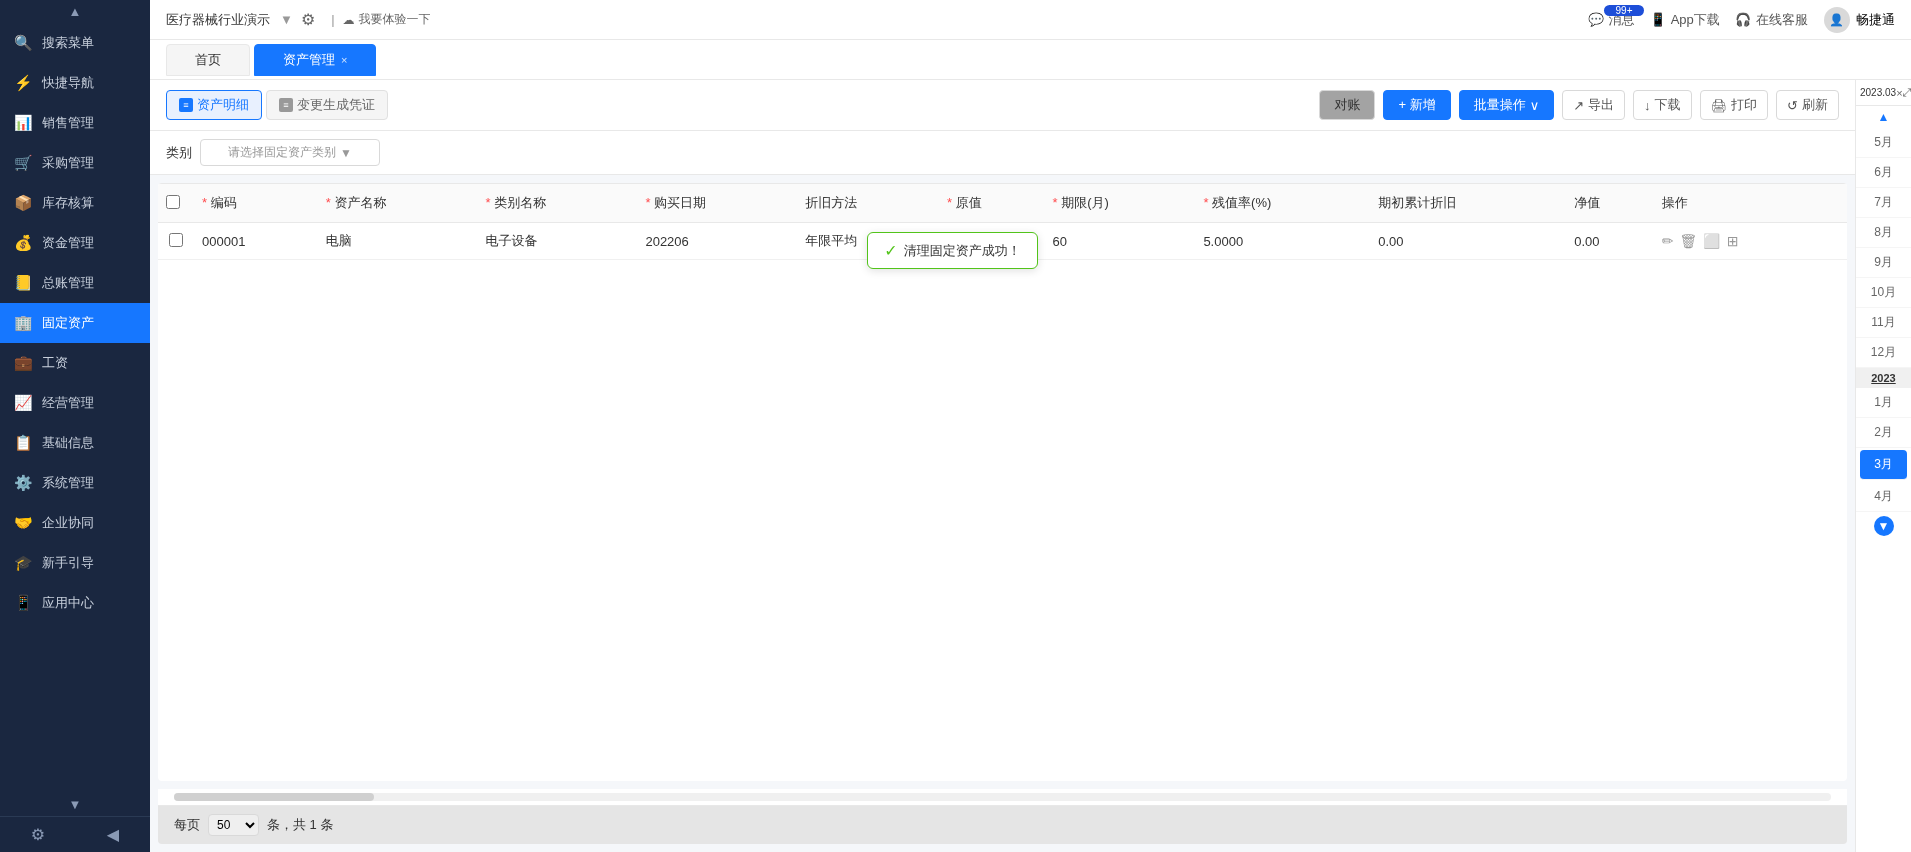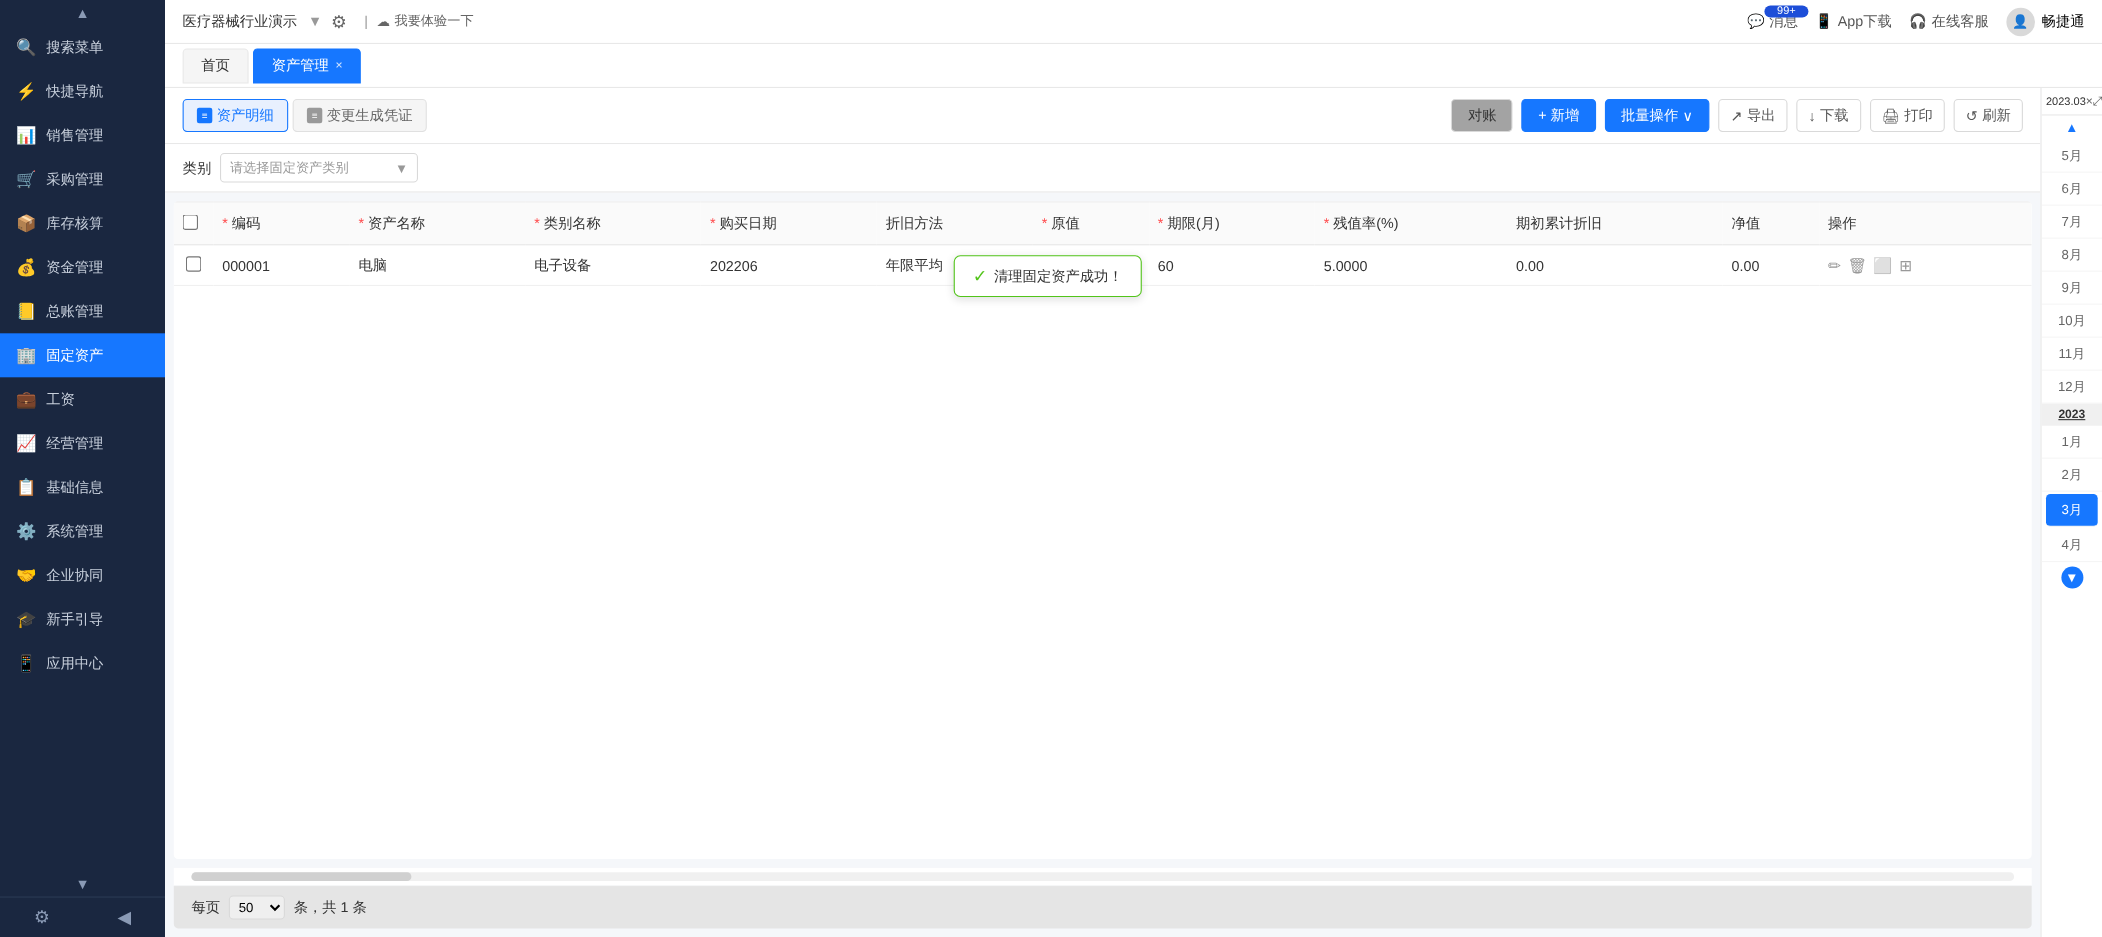--- a/index.html
+++ b/index.html
@@ -32,21 +32,21 @@
     .header-experience { display: flex; align-items: center; gap: 4px; color: #666; font-size: 12px; cursor: pointer; }
     .header-right { display: flex; align-items: center; gap: 16px; }
     .header-msg { position: relative; cursor: pointer; color: #555; font-size: 13px; display: flex; align-items: center; gap: 4px; }
     .badge { background: #1d4ed8; color: #fff; font-size: 10px; border-radius: 8px; padding: 0 12px; position: absolute; top: -6px; right: -10px; white-space: nowrap; }
     .header-btn { display: flex; align-items: center; gap: 4px; color: #555; font-size: 13px; cursor: pointer; }
     .header-user { display: flex; align-items: center; gap: 6px; cursor: pointer; }
     .user-avatar { width: 26px; height: 26px; border-radius: 50%; background: #d9d9d9; display: flex; align-items: center; justify-content: center; font-size: 12px; color: #666; }
 
     
     .tabs-bar { background: #fff; display: flex; align-items: center; padding: 0 16px; border-bottom: 1px solid #e8e8e8; height: 40px; gap: 4px; }
-    .tab-item { padding: 0 16px; height: 32px; display: flex; align-items: center; cursor: pointer; border-radius: 4px 4px 0 0; font-size: 13px; color: #666; border: 1px solid transparent; }
+    .tab-item { padding: 0 28px; height: 32px; display: flex; align-items: center; cursor: pointer; border-radius: 4px 4px 0 0; font-size: 13px; color: #666; border: 1px solid transparent; }
     .tab-item.home { color: #333; background: #f5f5f5; border-color: #e8e8e8; }
     .tab-item.active { background: #1677ff; color: #fff; border-color: #1677ff; }
     .tab-close { margin-left: 6px; font-size: 11px; opacity: 0.8; }
 
     
     .content { flex: 1; display: flex; overflow: hidden; }
     .content-main { flex: 1; display: flex; flex-direction: column; overflow: hidden; background: #f5f7fa; }
 
     
     .toolbar { background: #fff; padding: 10px 16px; border-bottom: 1px solid #e8e8e8; display: flex; align-items: center; justify-content: space-between; }
@@ -59,21 +59,21 @@
     .toolbar-right { display: flex; align-items: center; gap: 8px; }
     .btn { padding: 5px 14px; border-radius: 4px; cursor: pointer; font-size: 13px; display: flex; align-items: center; gap: 4px; border: 1px solid transparent; }
     .btn-primary { background: #1677ff; color: #fff; border-color: #1677ff; }
     .btn-outline { background: #a3a3a3; color: #333; border-color: #d9d9d9; }
     .btn-batch { background: #1677ff; color: #fff; border-color: #1677ff; }
     .btn-icon-only { background: #fff; color: #555; border-color: #d9d9d9; padding: 5px 10px; }
 
     
     .filter-bar { background: #fff; padding: 8px 16px; border-bottom: 1px solid #e8e8e8; display: flex; align-items: center; gap: 8px; }
     .filter-label { font-size: 13px; color: #333; }
-    .filter-select { display: flex; align-items: center; gap: 4px; padding: 4px 8px; border: 1px solid #d9d9d9; border-radius: 4px; cursor: pointer; background: #fff; font-size: 12px; color: #999; min-width: 180px; justify-content: space-between; }
+    .filter-select { display: flex; align-items: center; gap: 4px; padding: 4px 8px; border: 1px solid #d9d9d9; border-radius: 4px; cursor: pointer; background: #fff; font-size: 12px; color: #999; min-width: 180px; justify-content: center; }
 
     
     .table-container { flex: 1; overflow: auto; padding: 0; background: #fff; margin: 8px; border-radius: 4px; }
     .data-table { width: 100%; border-collapse: collapse; }
     .data-table thead th { background: #fafafa; border-bottom: 1px solid #e8e8e8; border-top: 1px solid #e8e8e8; padding: 10px 8px; text-align: left; font-size: 13px; color: #333; font-weight: normal; white-space: nowrap; }
     .data-table tbody td { border-bottom: 1px solid #f0f0f0; padding: 9px 8px; font-size: 13px; color: #333; vertical-align: middle; }
     .checkbox-col { width: 36px; text-align: center; }
     .table-checkbox { width: 14px; height: 14px; cursor: pointer; }
     .subtotal-row td { background: #fafbfc; color: #666; font-size: 12px; }
     .action-icons { display: flex; gap: 6px; }

